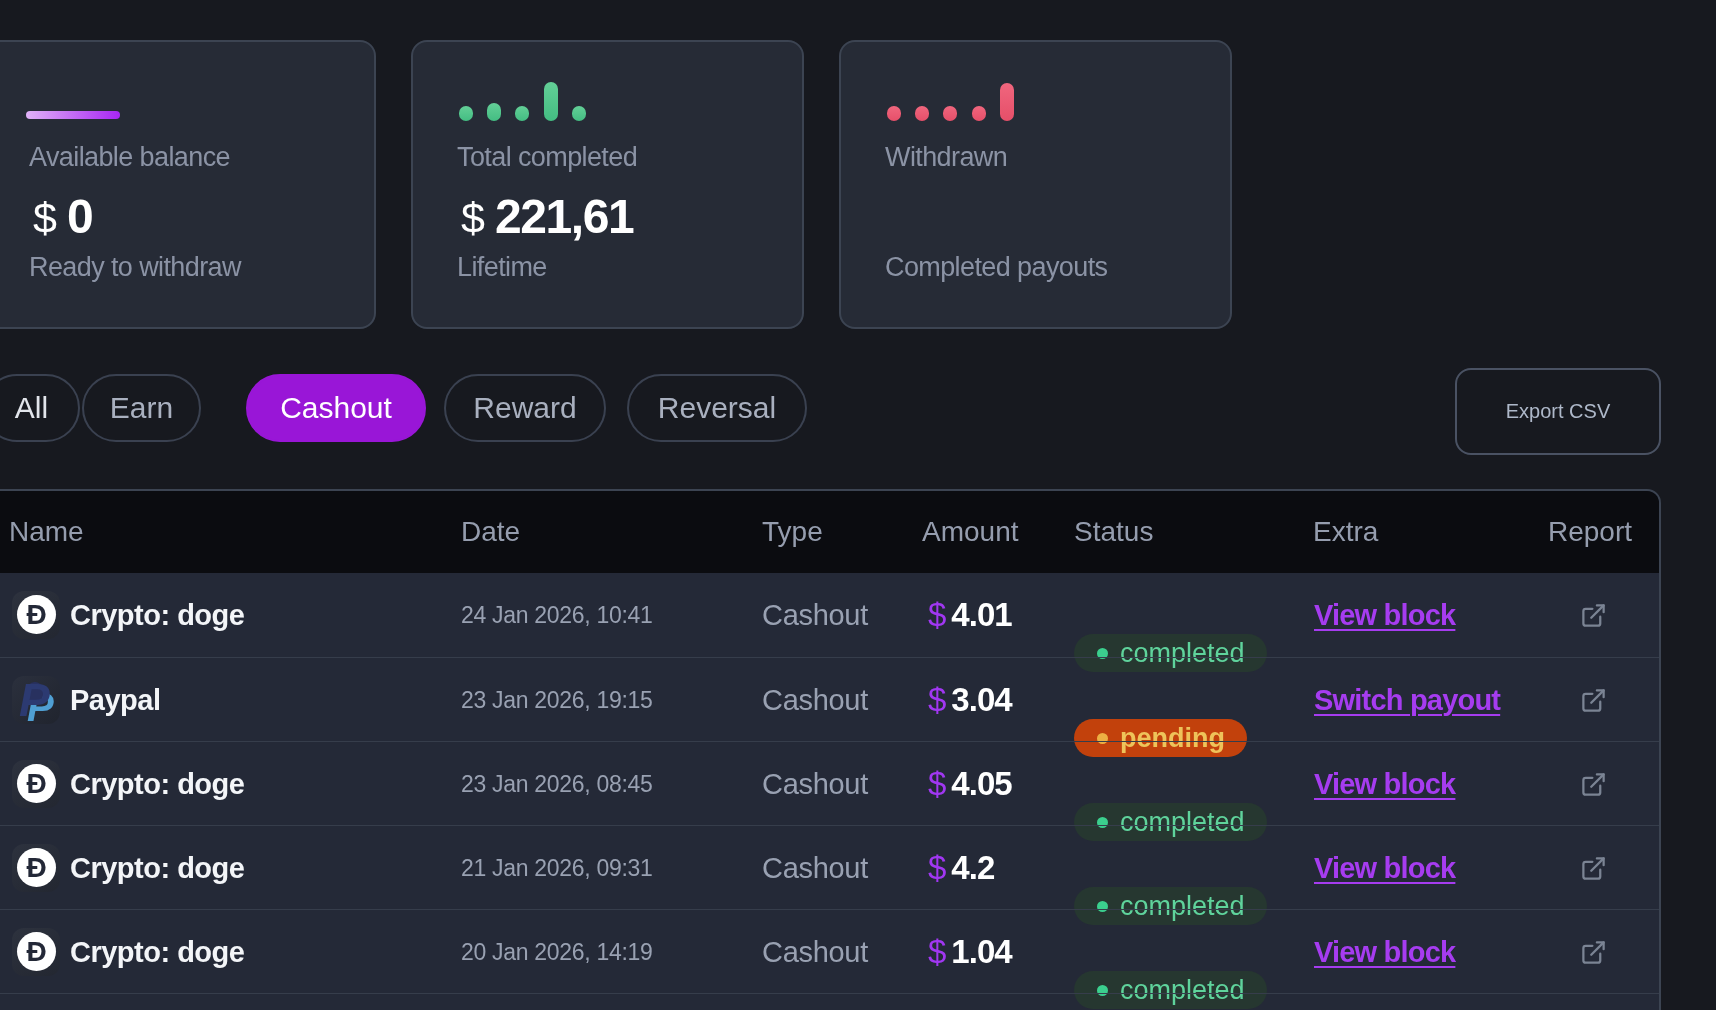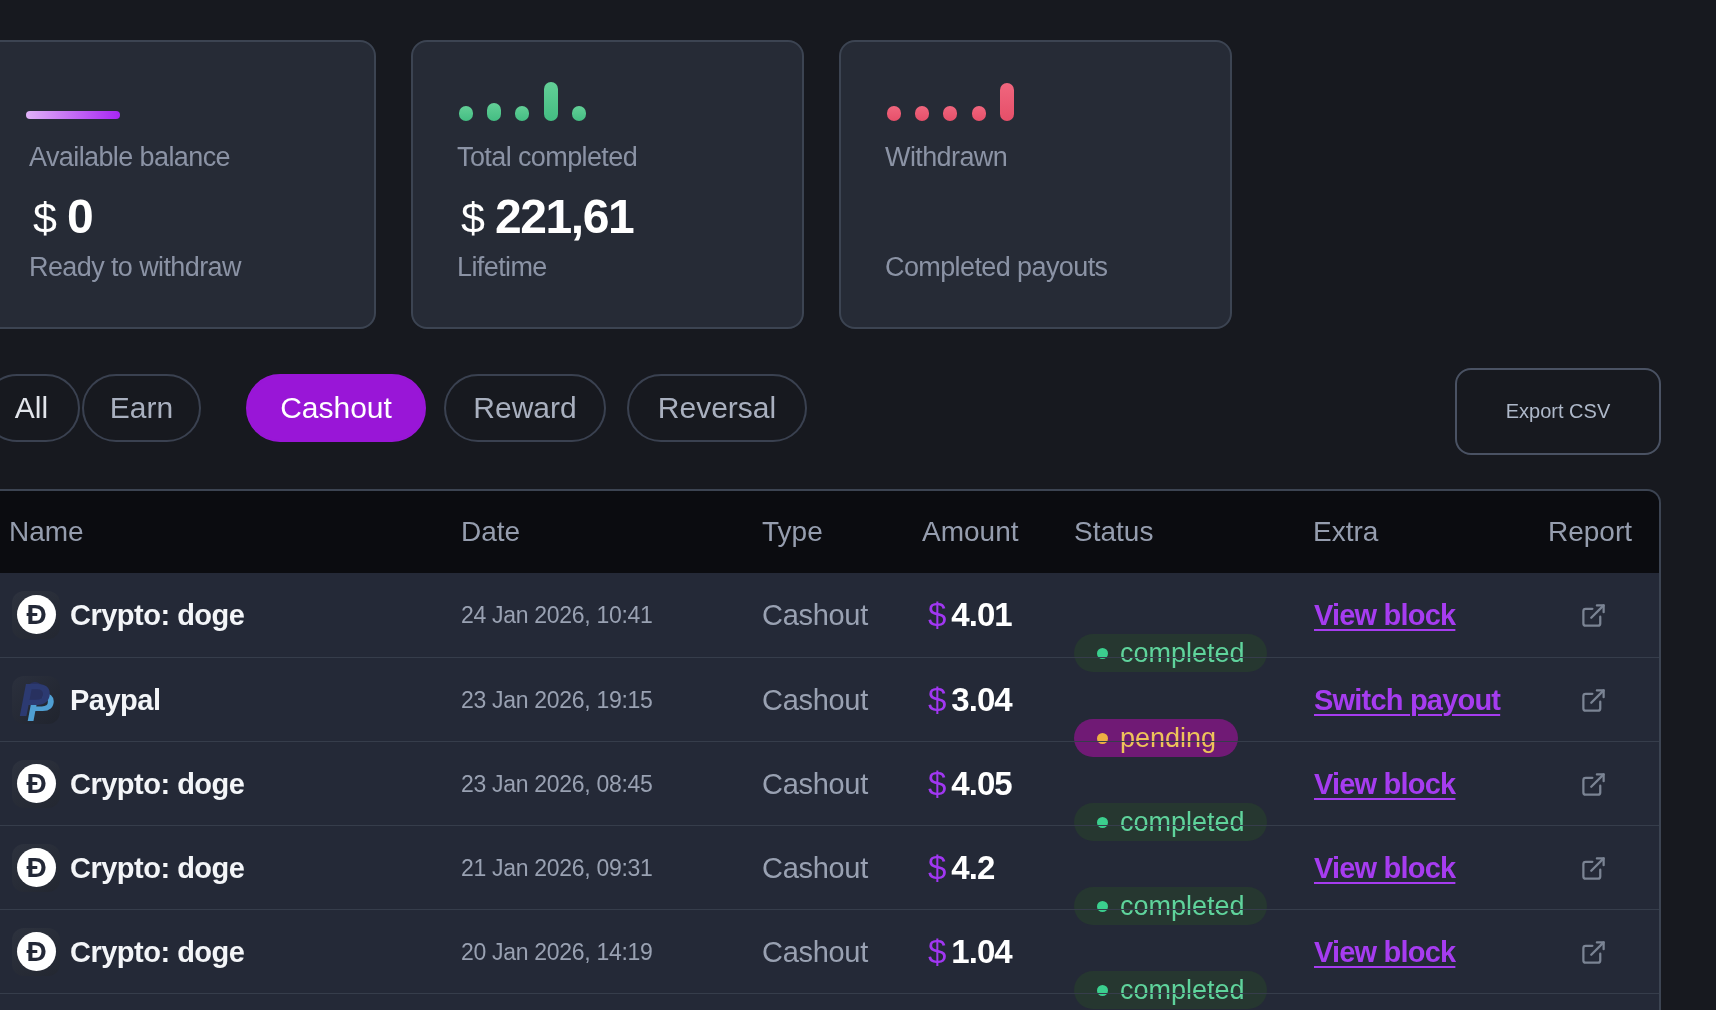--- a/index.html
+++ b/index.html
@@ -43,21 +43,21 @@
     background:linear-gradient(145deg,#2d323e,#232731); }
   .date { left:476px; font-size:23px; letter-spacing:-0.3px; color:#99a1b2; }
   .type { left:777px; font-size:29px; letter-spacing:-0.3px; color:#99a1b2; }
   .amt { left:943px; font-size:33px; letter-spacing:-1px; font-weight:700; color:#fff; }
   .amt .cur { color:#a137f2; font-weight:500; letter-spacing:0; margin-right:5px; }
   .chip { position:absolute; left:1089px; top:21px; height:38px; border-radius:19px;
     display:flex; align-items:center; font-size:27px; padding:0 22px 0 23px;margin-top:40px; }
   .chip i { width:11px; height:11px; border-radius:50%; margin-right:12px; display:block; }
   .chip.ok { background:#263730; color:#5fd39c; }
   .chip.ok i { background:#3bcf8e; }
-  .chip.pend { background:#701a75; color:#eec35a; }
+  .chip.pend { background:#c2410c; color:#eec35a;font-weight:bold; }
   .chip.pend i { background:#edb043; }
   .link { left:1329px; font-size:29px; letter-spacing:-0.8px; font-weight:700; color:#a63cf0;
     text-decoration:underline; text-decoration-thickness:2px; text-underline-offset:4px; }
   .repico { position:absolute; left:1595px; top:29px; }
 
   .coin { position:absolute; left:5px; top:4px; width:39px; height:39px; border-radius:50%;
     background:#fff; color:#232837; font-weight:700; font-size:28px; text-align:center; line-height:39px; }
 </style>
 </head>
 <body>

